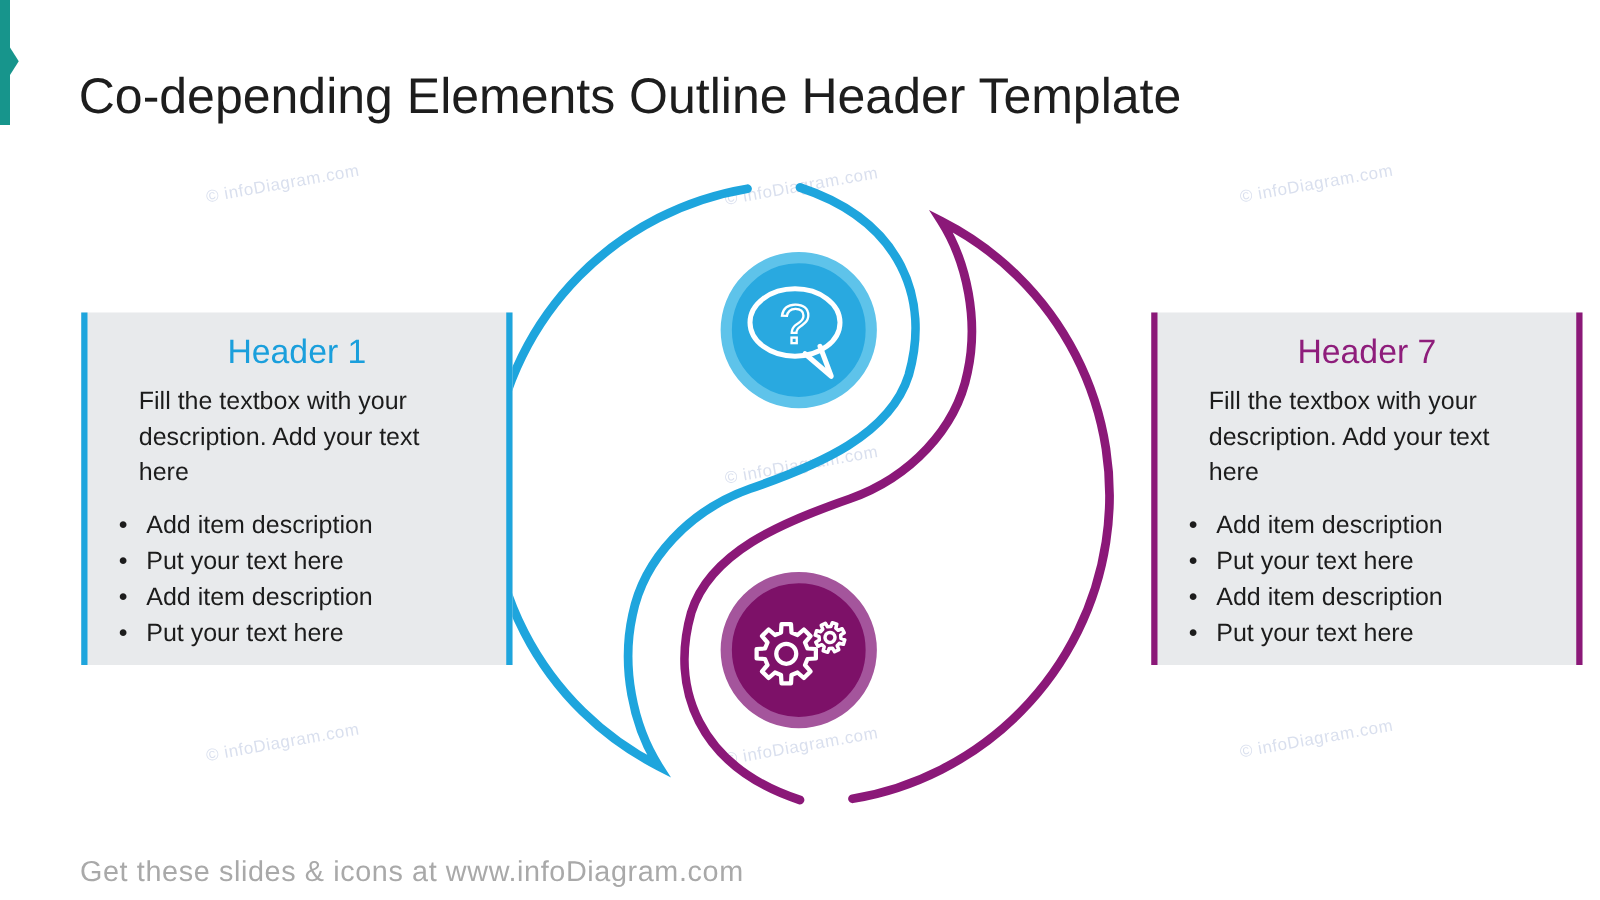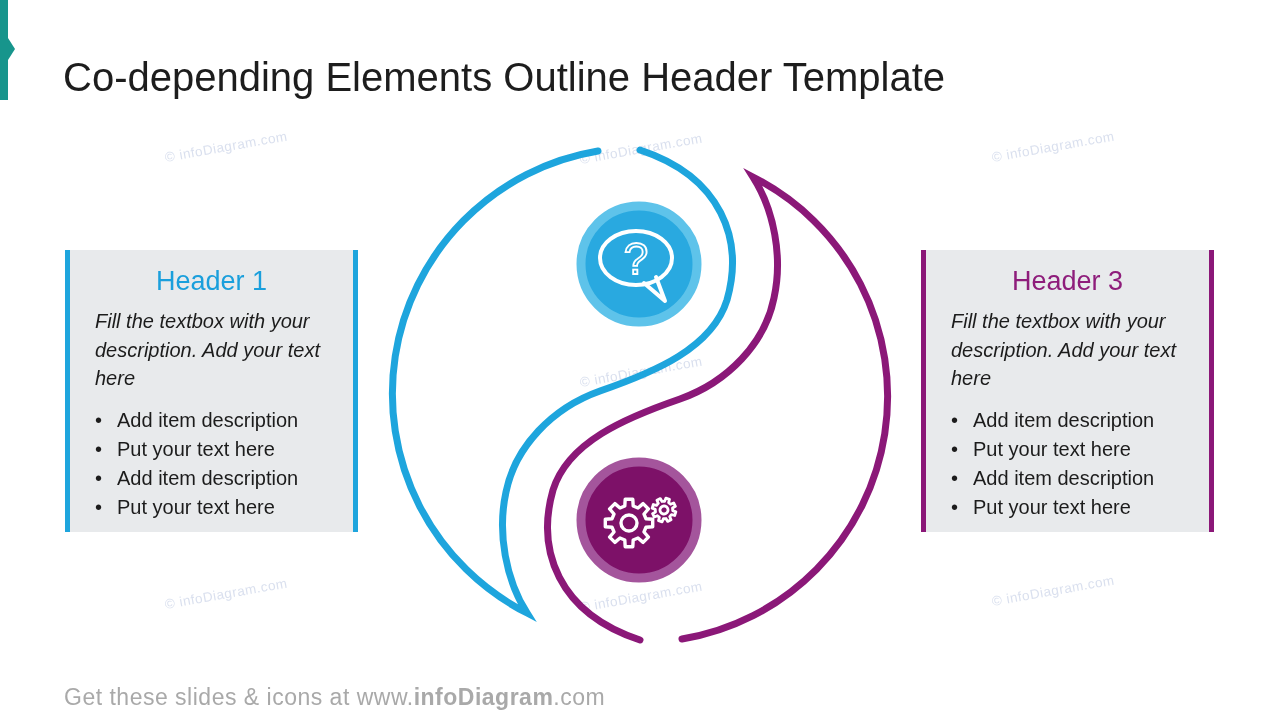--- a/index.html
+++ b/index.html
@@ -16,35 +16,35 @@
     color:#1d1d1d;font-weight:400;white-space:nowrap;}
   
   .wm{position:absolute;font-size:13.5px;color:#c3cde4;opacity:.62;white-space:nowrap;
     transform:rotate(-10deg);transform-origin:left center;letter-spacing:.5px;z-index:1;}
   .wm.w1{left:165px;top:150px}.wm.w2{left:580px;top:152px}.wm.w3{left:992px;top:150px}
   .wm.w4{left:580px;top:375px}
   .wm.w5{left:165px;top:597px}.wm.w6{left:580px;top:600px}.wm.w7{left:992px;top:594px}
   
   .diagram-svg{position:absolute;left:0;top:0;z-index:2;}
   
-  .textbox{position:absolute;top:250px;width:293px;height:282px;background:#e8eaec;
+  .textbox{position:absolute;top:250px;width:345px;height:282px;background:#e8eaec;
     box-sizing:border-box;padding:12px 25px 0;z-index:3;}
   .textbox.left{left:65px;border-left:5px solid #1ea5dd;border-right:5px solid #1ea5dd;}
   .textbox.right{left:921px;border-left:5px solid #8b1878;border-right:5px solid #8b1878;}
   .box-header{text-align:center;font-size:27px;font-weight:400;margin:4px 0 10px;}
   .textbox.left  .box-header{color:#1a9fdc;}
   .textbox.right .box-header{color:#8e1d7b;}
-  .box-desc{font-size:20px;color:#1c1c1c;line-height:1.43;margin:0 0 13px;font-style:italic;}
+  .box-desc{font-size:20px;color:#1c1c1c;line-height:1.43;margin:0 16px 13px;}
   ul.bullets{list-style:none;margin:0;padding:0;font-size:20px;color:#1c1c1c;}
   ul.bullets li{display:flex;line-height:1.45;}
   .dot{width:22px;flex:0 0 22px;}
   
   .footer{position:absolute;left:64px;top:684px;font-size:23px;color:#a9a9a9;
     letter-spacing:.5px;z-index:3;}
-  .footer b{font-weight:700;}
+  .footer b{font-weight:400;}
 </style>
 </head>
 <body>
 
 <div class="accent-bar"></div>
 <div class="accent-arrow"></div>
 
 <h1 class="slide-title">Co-depending Elements Outline Header Template</h1>
 
 <div class="wm w1">© infoDiagram.com</div>
@@ -116,21 +116,21 @@
       <span>Add item description</span>
       </li>
     <li>
       <span class="dot">•</span>
       <span>Put your text here</span>
       </li>
   </ul>
 </div>
 
 <div class="textbox right">
-  <div class="box-header">Header 3</div>
+  <div class="box-header">Header 7</div>
   <p class="box-desc">Fill the textbox with your description. Add your text here</p>
   <ul class="bullets">
     <li>
       <span class="dot">•</span>
       <span>Add item description</span>
       </li>
     <li>
       <span class="dot">•</span>
       <span>Put your text here</span>
       </li>

